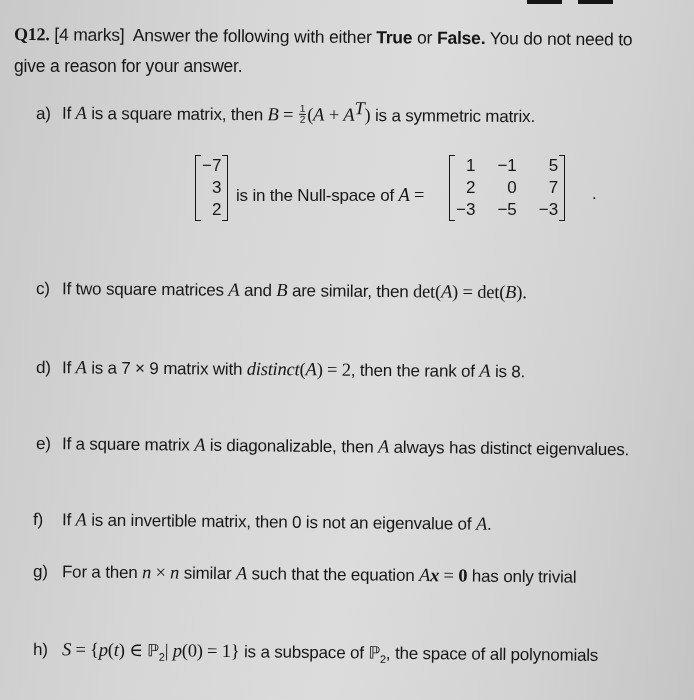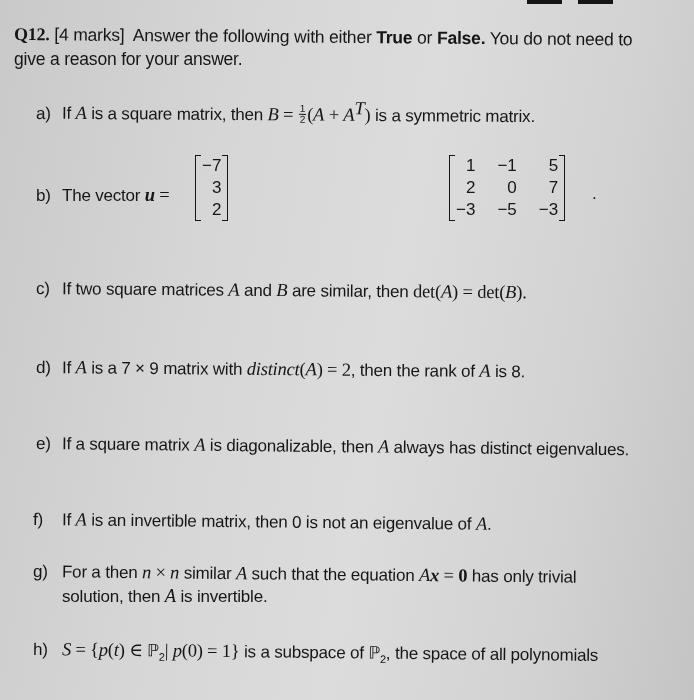--- a/index.html
+++ b/index.html
@@ -120,38 +120,38 @@
 <div class="page">
 
   <div class="bar" style="left:527px;width:35px;"></div>
   <div class="bar" style="left:578px;width:35px;"></div>
 
   <div class="line qhead" style="left:14px;top:24px;transform:rotate(0.5deg);">
     <span class="qnum">Q12.</span>
     <span>[4 marks]</span>&nbsp;
     <span>Answer the following with either </span><b>True</b><span> or </span><b>False.</b><span> You do not need to</span>
   </div>
-  <div class="line qhead" style="left:14px;top:49px;">give a reason for your answer.</div>
+  <div class="line qhead" style="left:14px;top:56px;">give a reason for your answer.</div>
 
   <div class="line" style="left:36px;top:96px;transform:rotate(0.4deg);">
     <span class="label">a)</span><span>If </span><span class="m">A</span><span> is a square matrix, then </span><span class="m">B</span><span class="mr"> = </span><span class="frac">
         <span class="num">1</span>
         <span>2</span>
       </span><span class="mr">(</span><span class="m">A</span><span class="mr"> + </span><span class="m">A</span><sup class="m">T</sup><span class="mr">)</span><span> is a symmetric matrix.</span>
   </div>
 
-  <div class="line" style="left:36px;top:185px;">
-    <span class="label">b)</span><span>The vector </span><span class="mb">u</span><span class="mr"> = </span>
-  </div>
   <div class="matrix" style="left:198px;top:155px;grid-template-columns:auto;">
     <span class="bracket left"></span>
     <span class="cell">−7</span>
     <span class="cell">3</span>
     <span class="cell">2</span>
     <span class="bracket right"></span>
+  </div>
+  <div class="line" style="left:236px;top:185px;">
+    <span> is in the Null-space of </span><span class="m">A</span><span class="mr"> = </span>
   </div>
   <div class="matrix" style="left:452px;top:155px;grid-template-columns:auto auto auto;column-gap:14px;">
     <span class="bracket left"></span>
     <span class="cell">1</span>
     <span class="cell">−1</span>
     <span class="cell">5</span>
     <span class="cell">2</span>
     <span class="cell">0</span>
     <span class="cell">7</span>
     <span class="cell">−3</span>
@@ -173,21 +173,18 @@
     <span class="label">e)</span><span>If a square matrix </span><span class="m">A</span><span> is diagonalizable, then </span><span class="m">A</span><span> always has distinct eigenvalues.</span>
   </div>
 
   <div class="line" style="left:33px;top:509px;transform:rotate(0.6deg);">
     <span class="label" style="width:29px;">f)</span><span>If </span><span class="m">A</span><span> is an invertible matrix, then 0 is not an eigenvalue of </span><span class="m">A</span><span>.</span>
   </div>
 
   <div class="line" style="left:33px;top:561px;transform:rotate(0.6deg);">
     <span class="label" style="width:29px;">g)</span><span>For a then </span><span class="m">n</span><span class="mr"> × </span><span class="m">n</span><span> similar </span><span class="m">A</span><span> such that the equation </span><span class="m">A</span><span class="mb">x</span><span class="mr"> = </span><span class="mbr">0</span><span> has only trivial</span>
   </div>
-  <div class="line" style="left:62px;top:586px;">
-    <span>solution, then </span><span class="m">A</span><span> is invertible.</span>
-  </div>
 
   <div class="line" style="left:33px;top:638px;transform:rotate(0.6deg);">
     <span class="label" style="width:29px;">h)</span><span class="m">S</span><span class="mr"> = {</span><span class="m">p</span><span class="mr">(</span><span class="m">t</span><span class="mr">) ∈ </span><span class="bb">ℙ</span><sub>2</sub><span class="mr">| </span><span class="m">p</span><span class="mr">(0) = 1}</span><span> is a subspace of </span><span class="bb">ℙ</span><sub>2</sub><span>, the space of all polynomials</span>
   </div>
 
 </div>
 
 </body></html>

